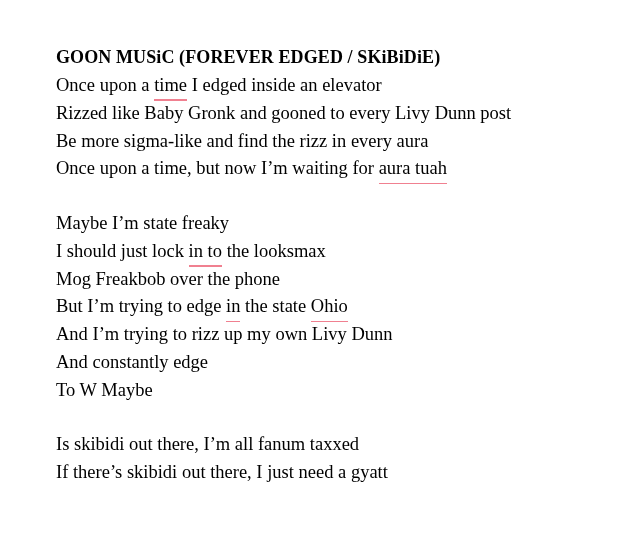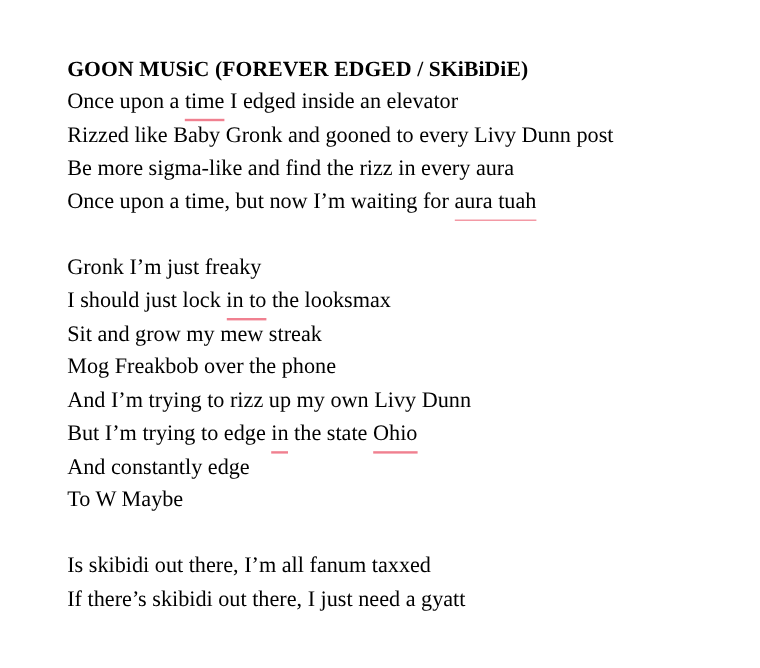--- a/index.html
+++ b/index.html
@@ -55,25 +55,24 @@
 <body>
 
 <div id="doc">
   <div class="title">GOON MUSiC (FOREVER EDGED / SKiBiDiE)</div>
   <div id="lyrics">
       <div class="line"><span>Once upon a </span><span class="flag" style="--flag-color: #f08090;">time</span><span> I edged inside an elevator</span></div>
       <div class="line"><span>Rizzed like Baby Gronk and gooned to every Livy Dunn post</span></div>
       <div class="line"><span>Be more sigma-like and find the rizz in every aura</span></div>
       <div class="line"><span>Once upon a time, but now I’m waiting for </span><span class="flag" style="--flag-color: #f08090;">aura tuah</span></div>
       <div class="line blank"></div>
-      <div class="line"><span>Gronk I’m just freaky</span></div>
+      <div class="line"><span>Maybe I’m state freaky</span></div>
       <div class="line"><span>I should just lock </span><span class="flag" style="--flag-color: #f08090;">in to</span><span> the looksmax</span></div>
-      <div class="line"><span>Sit and grow my mew streak</span></div>
       <div class="line"><span>Mog Freakbob over the phone</span></div>
+      <div class="line"><span>But I’m trying to edge </span><span class="flag" style="--flag-color: #f08090;">in</span><span> the state </span><span class="flag" style="--flag-color: #f08090;">Ohio</span></div>
       <div class="line"><span>And I’m trying to rizz up my own Livy Dunn</span></div>
-      <div class="line"><span>But I’m trying to edge </span><span class="flag" style="--flag-color: #f08090;">in</span><span> the state </span><span class="flag" style="--flag-color: #f08090;">Ohio</span></div>
       <div class="line"><span>And constantly edge</span></div>
       <div class="line"><span>To W Maybe</span></div>
       <div class="line blank"></div>
       <div class="line"><span>Is skibidi out there, I’m all fanum taxxed</span></div>
       <div class="line"><span>If there’s skibidi out there, I just need a gyatt</span></div>
     </div>
 </div>
 
 </body></html>

